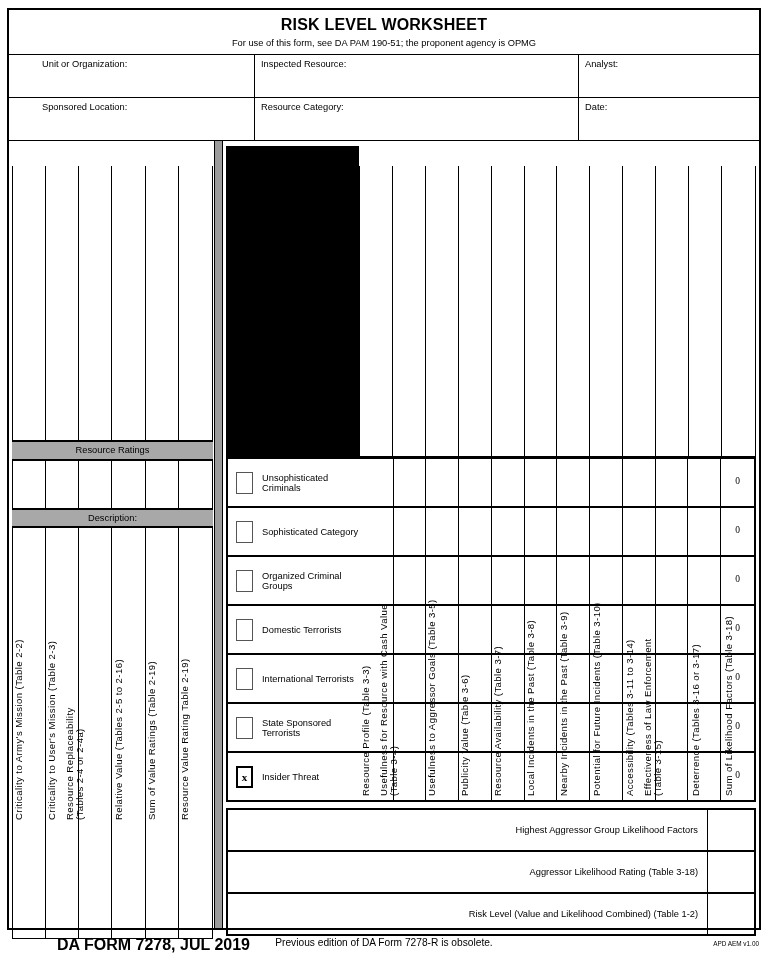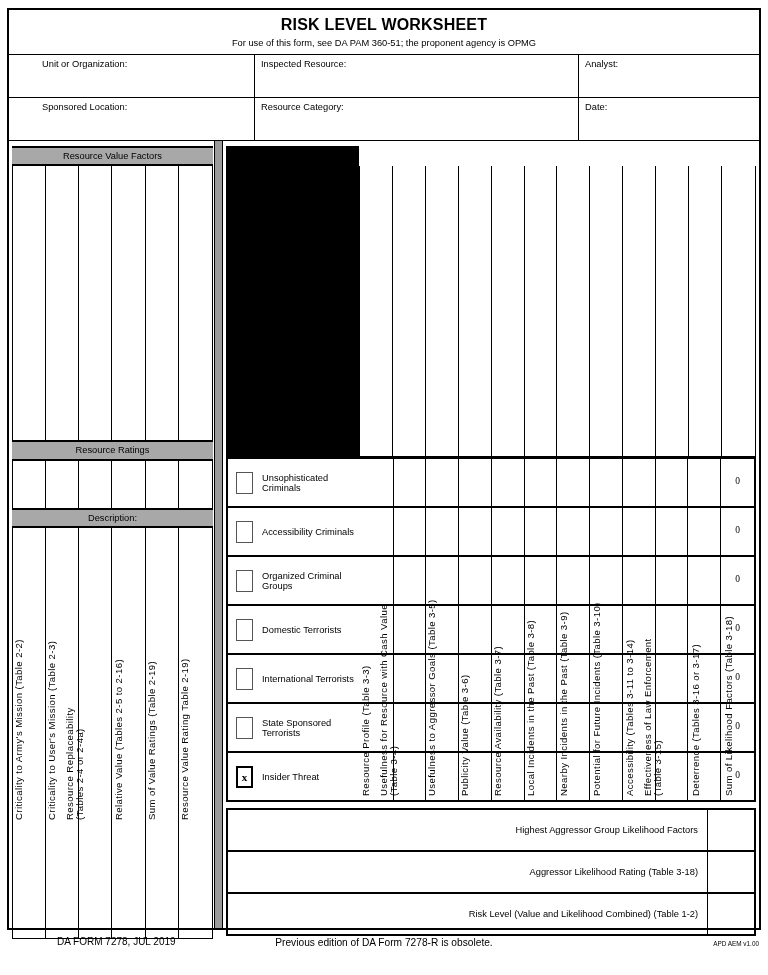--- a/index.html
+++ b/index.html
@@ -267,41 +267,41 @@
     border-left: 1px solid #000;
   }
 
   
   .footer {
     position: absolute;
     left: 7px; right: 7px; top: 936px; height: 24px;
   }
   .f-left {
     position: absolute; left: 2px; top: 0;
-    font-size: 10px; font-weight: normal; padding-left: 48px;
+    font-size: 16px; font-weight: bold; padding-left: 48px;
   }
   .f-mid {
     position: absolute; left: 0; right: 0; top: 1px;
     text-align: center; font-size: 10.2px;
   }
   .f-right {
     position: absolute; right: 2px; top: 4px;
     font-size: 6.4px;
   }
 </style>
 </head>
 <body>
 
 <div id="page">
 
   <div class="frame">
 
     <div class="title-band">
       <div class="form-title">RISK LEVEL WORKSHEET</div>
-      <div class="form-subtitle">For use of this form, see DA PAM 360-51; the proponent agency is OPMG</div>
+      <div class="form-subtitle">For use of this form, see DA PAM 190-51; the proponent agency is OPMG</div>
     </div>
 
     <div class="hdr-row r1">
       <div class="hdr-cell c1">
         <span>Unit or Organization:</span>
       </div>
       <div class="hdr-cell c2">
         <span>Inspected Resource:</span>
       </div>
       <div class="hdr-cell c3">
@@ -317,21 +317,20 @@
       </div>
       <div class="hdr-cell c3">
         <span>Date:</span>
       </div>
     </div>
 
     <div class="body-area">
 
       <div class="left-block">
 
-        <div class="band-gray lb-header">Resource Value Factors</div>
 
         <div class="lb-grid" id="lb-grid">
             <div class="lb-col" style="left: 0px; width: 33.1667px;">
               <div class="vlabel" style="margin-left: -5px;">
                 <span>Criticality to Army's Mission (Table 2-2)</span>
               </div>
             </div>
             <div class="lb-col" style="left: 33.1667px; width: 33.1667px;">
               <div class="vlabel" style="margin-left: -5px;">
                 <span>Criticality to User's Mission (Table 2-3)</span>
@@ -469,21 +468,21 @@
                 <div class="agg-cell" style="left: 58.3333%; width: 8.33333%;"></div>
                 <div class="agg-cell" style="left: 66.6667%; width: 8.33333%;"></div>
                 <div class="agg-cell" style="left: 75%; width: 8.33333%;"></div>
                 <div class="agg-cell" style="left: 83.3333%; width: 8.33333%;"></div>
                 <div class="agg-cell sumval" style="left: 91.6667%; width: 8.33333%;">0</div>
               </div>
             </div>
             <div class="agg-row" style="top: 49px; height: 51px;">
               <div class="agg-name-cell">
                 <div class="cbox"></div>
-                <span>Accessibility Criminals</span>
+                <span>Sophisticated Category</span>
               </div>
               <div class="agg-cells">
                 <div class="agg-cell" style="left: 0%; width: 8.33333%;"></div>
                 <div class="agg-cell" style="left: 8.33333%; width: 8.33333%;"></div>
                 <div class="agg-cell" style="left: 16.6667%; width: 8.33333%;"></div>
                 <div class="agg-cell" style="left: 25%; width: 8.33333%;"></div>
                 <div class="agg-cell" style="left: 33.3333%; width: 8.33333%;"></div>
                 <div class="agg-cell" style="left: 41.6667%; width: 8.33333%;"></div>
                 <div class="agg-cell" style="left: 50%; width: 8.33333%;"></div>
                 <div class="agg-cell" style="left: 58.3333%; width: 8.33333%;"></div>

